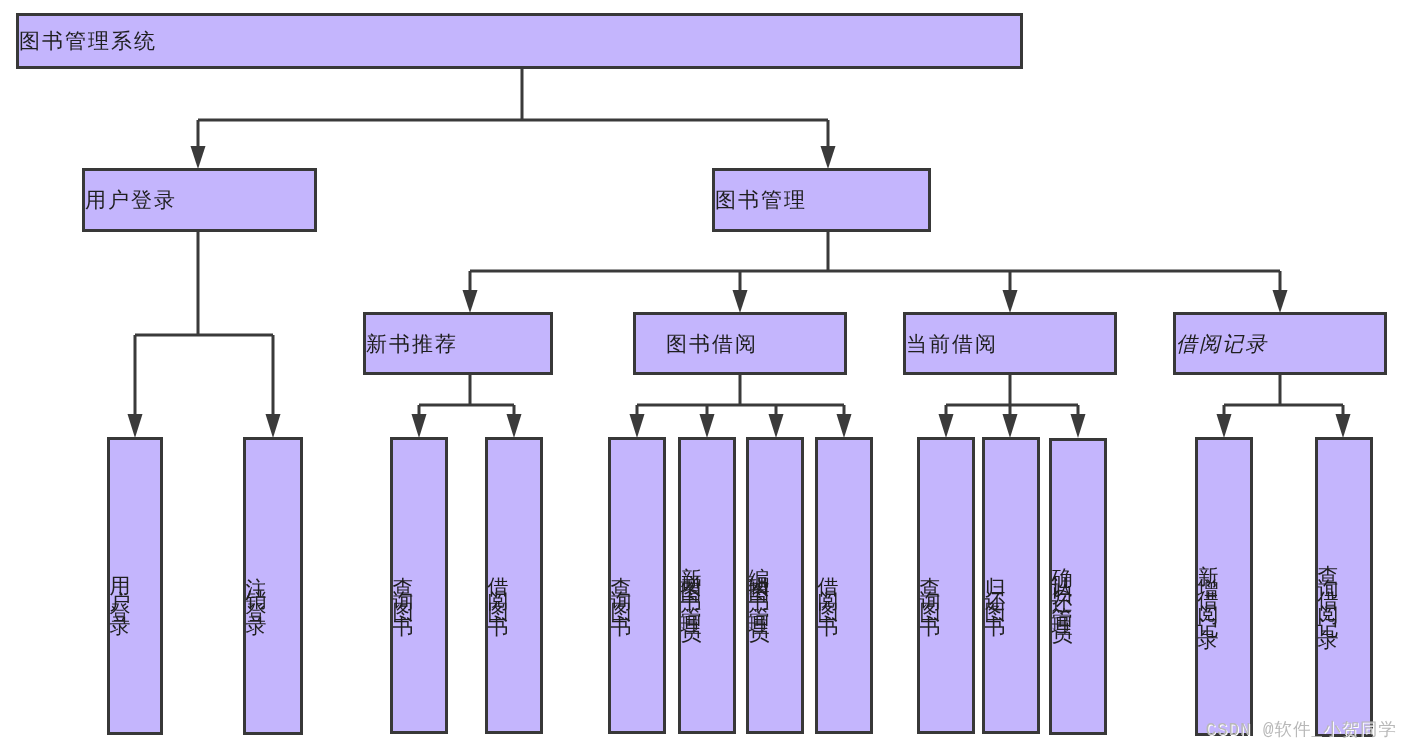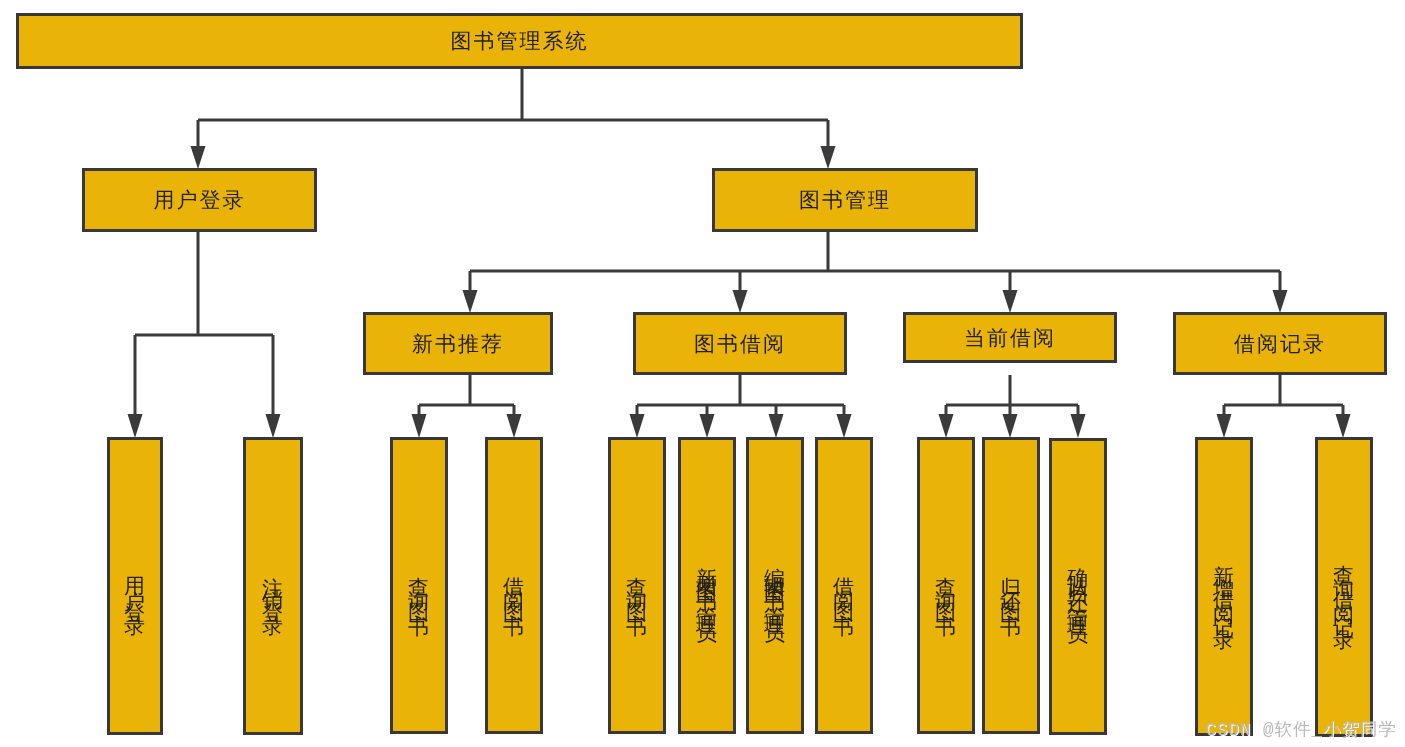--- a/index.html
+++ b/index.html
@@ -11,24 +11,23 @@
     font-family: "Liberation Sans", "DejaVu Sans", sans-serif;
     overflow: hidden;
   }
   .connector-svg { position: absolute; left: 0; top: 0; width: 1405px; height: 747px; }
   .connector-svg path { stroke: #3a3a3a; stroke-width: 3; fill: none; }
   .connector-svg polygon { fill: #3a3a3a; stroke: none; }
   .box {
     position: absolute;
     box-sizing: border-box;
     border: 3px solid #383838;
-    background: #eab308;
+    background: #c4b5fd;
     display: flex;
     align-items: center;
-    justify-content: center;
     color: #1f1f1f;
   }
   .h-box span {
     font-size: 21px;
     letter-spacing: 2px;
     white-space: nowrap;
   }
   .leaf span {
     writing-mode: vertical-rl;
     text-orientation: mixed;
@@ -97,34 +96,34 @@
     </g>
   </svg>
 
   <div class="box h-box" style="left:16px; top:13px; width:1007px; height:56px;">
     <span>图书管理系统</span>
   </div>
 
   <div class="box h-box" style="left:82px; top:168px; width:235px; height:64px;">
     <span>用户登录</span>
   </div>
-  <div class="box h-box" style="left:712px; top:168px; width:266px; height:64px;">
+  <div class="box h-box" style="left:712px; top:168px; width:219px; height:64px;">
     <span>图书管理</span>
   </div>
 
   <div class="box h-box" style="left:363px; top:312px; width:190px; height:63px;">
     <span>新书推荐</span>
   </div>
-  <div class="box h-box" style="left:633px; top:312px; width:214px; height:63px;">
+  <div class="box h-box" style="left:633px; top:312px; width:214px; height:63px;padding-left:30px;">
     <span>图书借阅</span>
   </div>
-  <div class="box h-box" style="left:903px; top:312px; width:214px; height:51px;">
+  <div class="box h-box" style="left:903px; top:312px; width:214px; height:63px;">
     <span>当前借阅</span>
   </div>
-  <div class="box h-box" style="left:1173px; top:312px; width:214px; height:63px;">
+  <div class="box h-box" style="left:1173px; top:312px; width:214px; height:63px;font-style:italic;">
     <span>借阅记录</span>
   </div>
 
   <div class="box leaf" style="left:107px; top:437px; width:56px; height:298px;">
     <span>用户登录</span>
   </div>
   <div class="box leaf" style="left:243px; top:437px; width:60px; height:298px;">
     <span>注销登录</span>
   </div>
 

